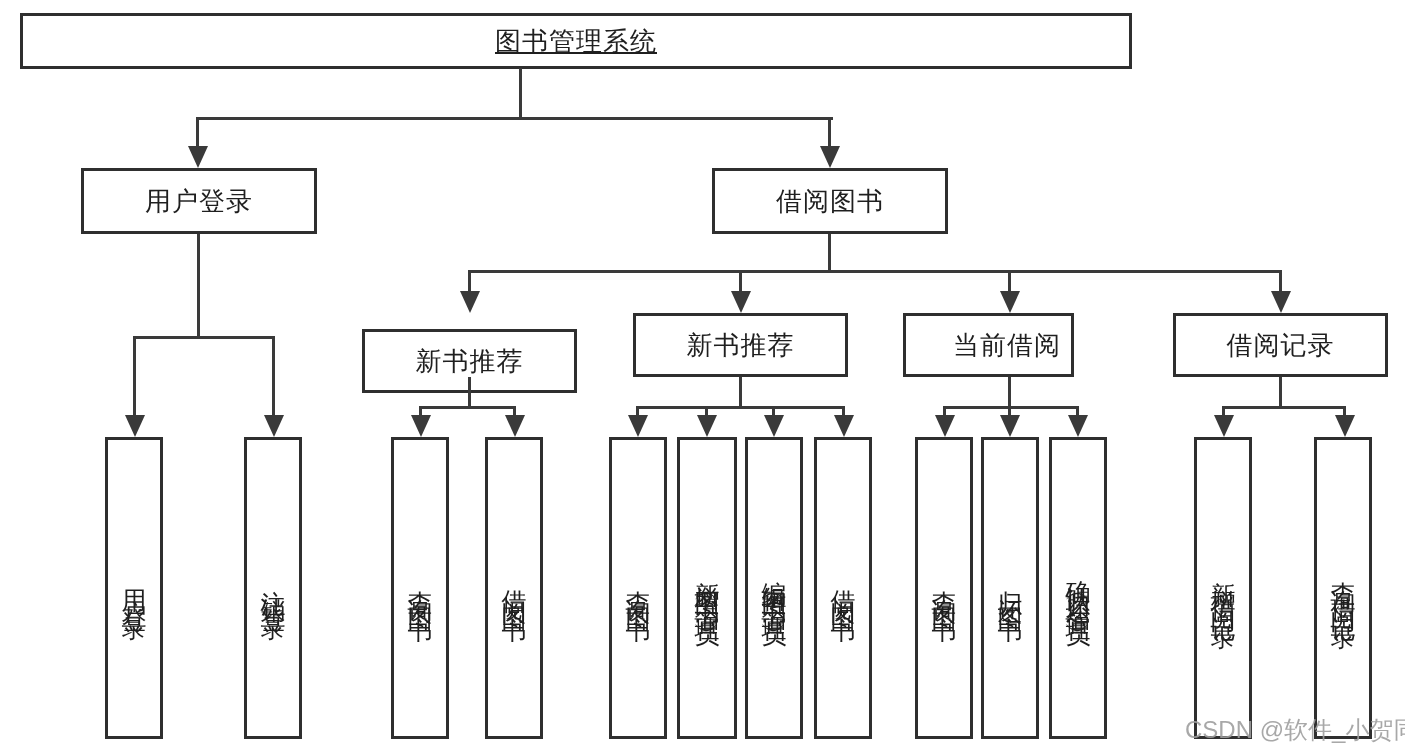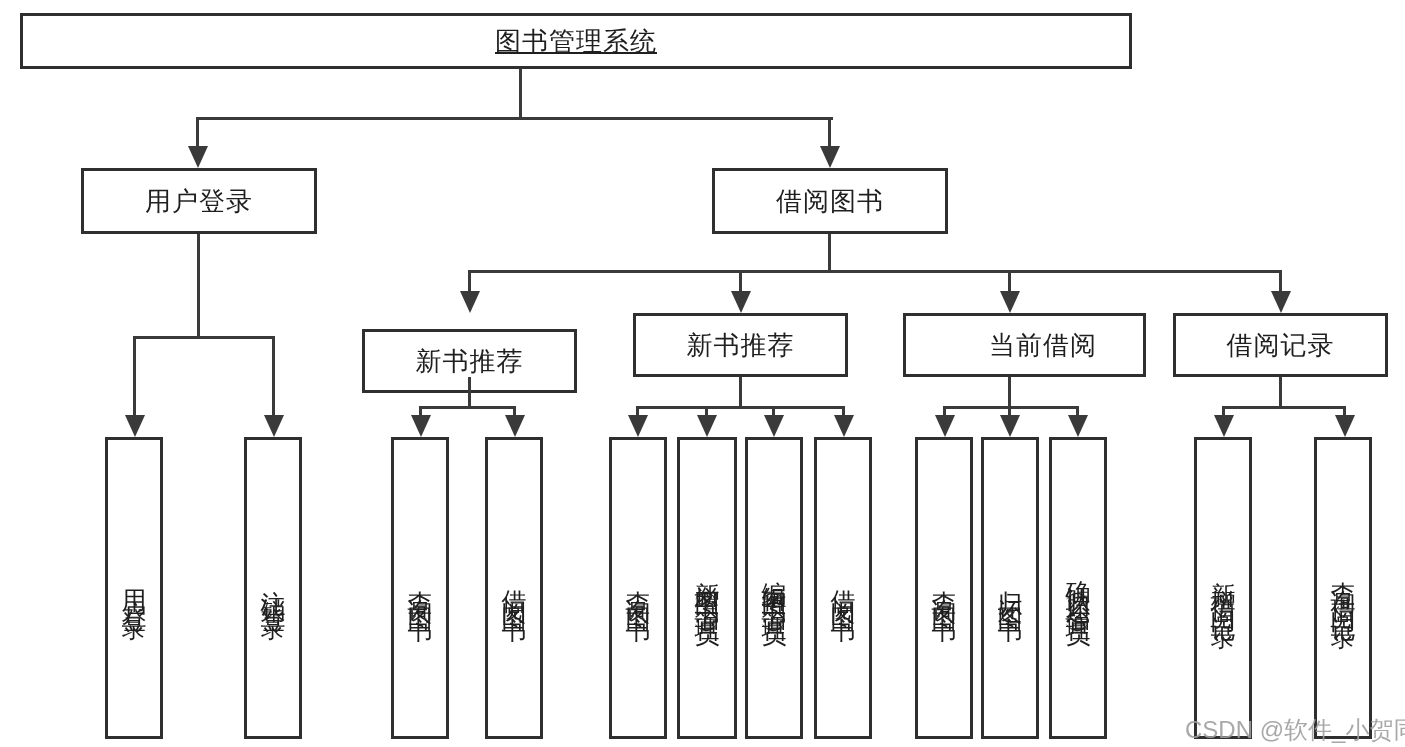--- a/index.html
+++ b/index.html
@@ -99,21 +99,21 @@
   <div class="arw" style="left:1000px;top:291px;"></div>
   <div class="vl" style="left:1279px;top:270px;height:21px;"></div>
   <div class="arw" style="left:1271px;top:291px;"></div>
 
   <div class="box" style="left:362px;top:313px;width:215px;height:64px;margin-top:16px;">
     <span>新书推荐</span>
   </div>
   <div class="box" style="left:633px;top:313px;width:215px;height:64px;">
     <span>新书推荐</span>
   </div>
-  <div class="box" style="left:903px;top:313px;width:243px;height:64px;padding-left:37px;">
+  <div class="box" style="left:903px;top:313px;width:171px;height:64px;padding-left:37px;">
     <span>当前借阅</span>
   </div>
   <div class="box" style="left:1173px;top:313px;width:215px;height:64px;">
     <span>借阅记录</span>
   </div>
 
   <div class="vl" style="left:468px;top:377px;height:31px;"></div>
   <div class="hl" style="left:419px;top:406px;width:97px;"></div>
   <div class="vl" style="left:419px;top:406px;height:9px;"></div>
   <div class="arw" style="left:411px;top:415px;"></div>

